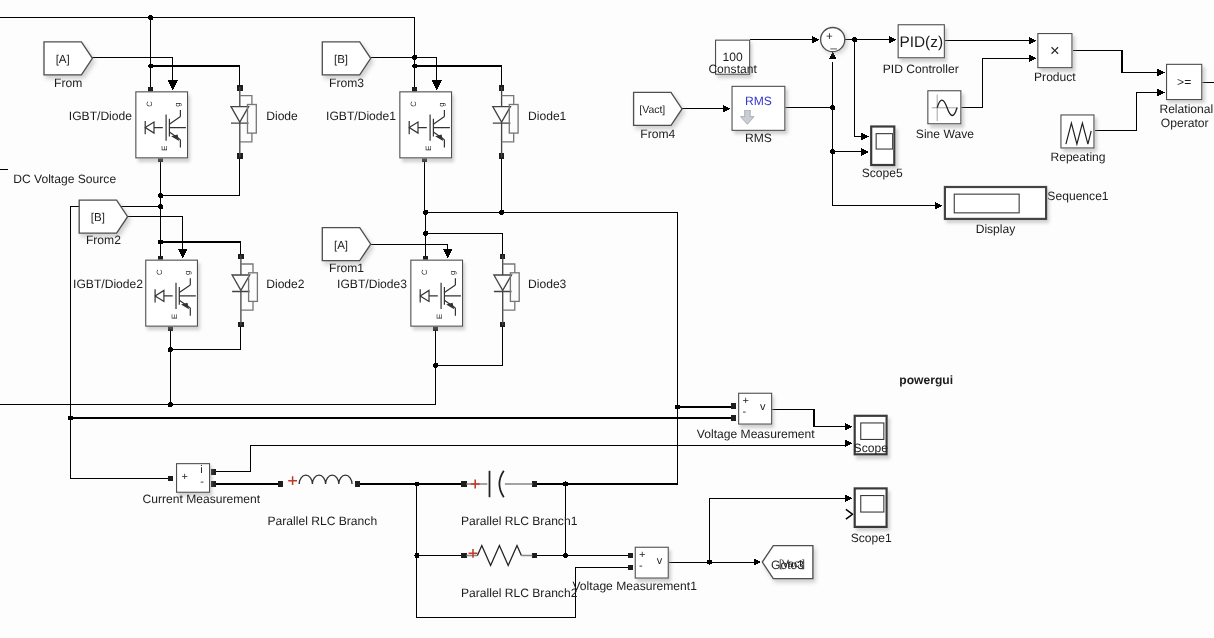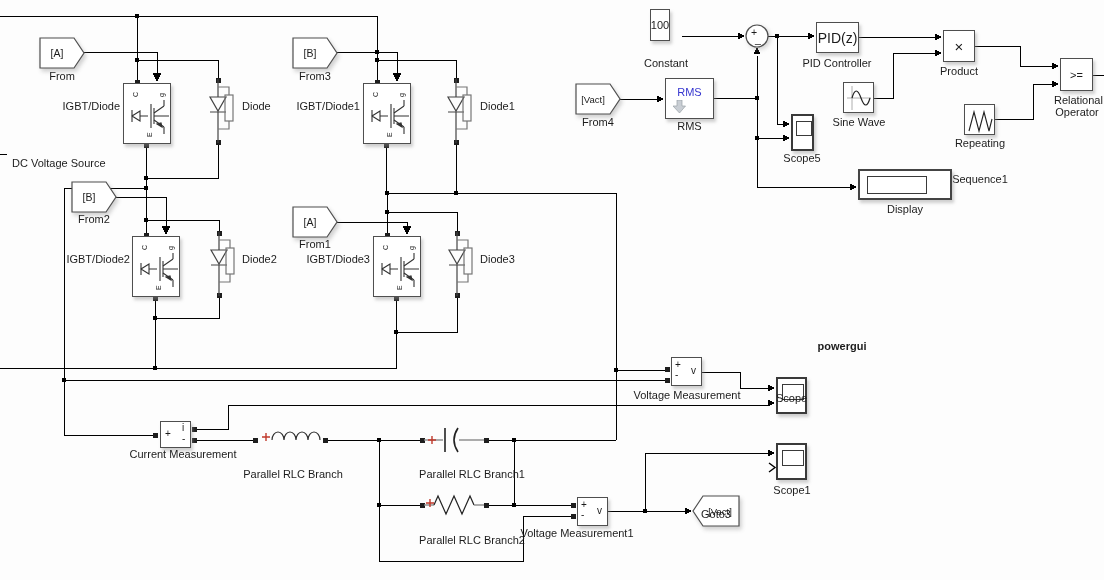--- a/index.html
+++ b/index.html
@@ -313,21 +313,21 @@
   <g fill="none" stroke="#444" stroke-width="1.2">
     <path d="M17,0 V18 M9,18 H25 L17,32 Z M9,33 H25 M17,33 V64"></path>
     <path d="M17,8 H28 V16 M28,42 V50 H17" stroke="#777"></path>
     <rect x="24" y="16" width="8" height="26" stroke="#777"></rect>
   </g>
 </svg>
 <div class="lbl lbll" style="left:480px;top:253px;width:60px;">Diode3</div>
 
 <div class="lbl lbll" style="left:12px;top:157px;width:130px;">DC Voltage Source</div>
 
-<div class="blk ctr" style="left:650px;top:9px;width:20px;height:32px;font-size:11px;">
+<div class="blk ctr" style="left:650px;top:36px;width:32px;height:32px;font-size:11px;">
   <span>100</span>
 </div>
 <div class="lbl" style="left:626px;top:57px;width:80px;">Constant</div>
 
 <svg class="tagsvg" style="left:744px;top:23px;filter:drop-shadow(2px 2px 2px rgba(150,150,150,.4));" width="28" height="28">
   <circle cx="13" cy="13" r="11" fill="#fff" stroke="#4f4f4f" stroke-width="1.2"></circle>
   <text x="7" y="13" font-size="9">+</text>
   <text x="11" y="20" font-size="9">_</text>
 </svg>
 
@@ -379,21 +379,21 @@
 <div class="lbl" style="left:808px;top:340px;width:68px;font-weight:bold;">powergui</div>
 
 <div class="blk scopeblk" style="left:791px;top:114px;width:23px;height:37px;">
   <div class="screen" style="left:3px;top:5px;width:14px;height:13px;"></div>
 </div>
 <div class="lbl" style="left:779px;top:152px;width:46px;">Scope5</div>
 
 <div class="blk scopeblk" style="left:776px;top:377px;width:31px;height:37px;">
   <div class="screen" style="left:4px;top:5px;width:20px;height:14px;"></div>
 </div>
-<div class="lbl" style="left:776px;top:392px;width:31px;">Scope</div>
+<div class="lbl" style="left:776px;top:402px;width:31px;">Scope</div>
 
 <div class="blk scopeblk" style="left:776px;top:443px;width:31px;height:37px;">
   <div class="screen" style="left:4px;top:5px;width:20px;height:14px;"></div>
 </div>
 <div class="lbl" style="left:772px;top:484px;width:40px;">Scope1</div>
 
 <div class="blk" style="left:671px;top:357px;width:31px;height:29px;">
   <span class="innertxt" style="left:3px;top:2px;">+</span>
   <span class="innertxt" style="left:3px;top:12px;">-</span>
   <span class="innertxt" style="left:19px;top:8px;">v</span>

